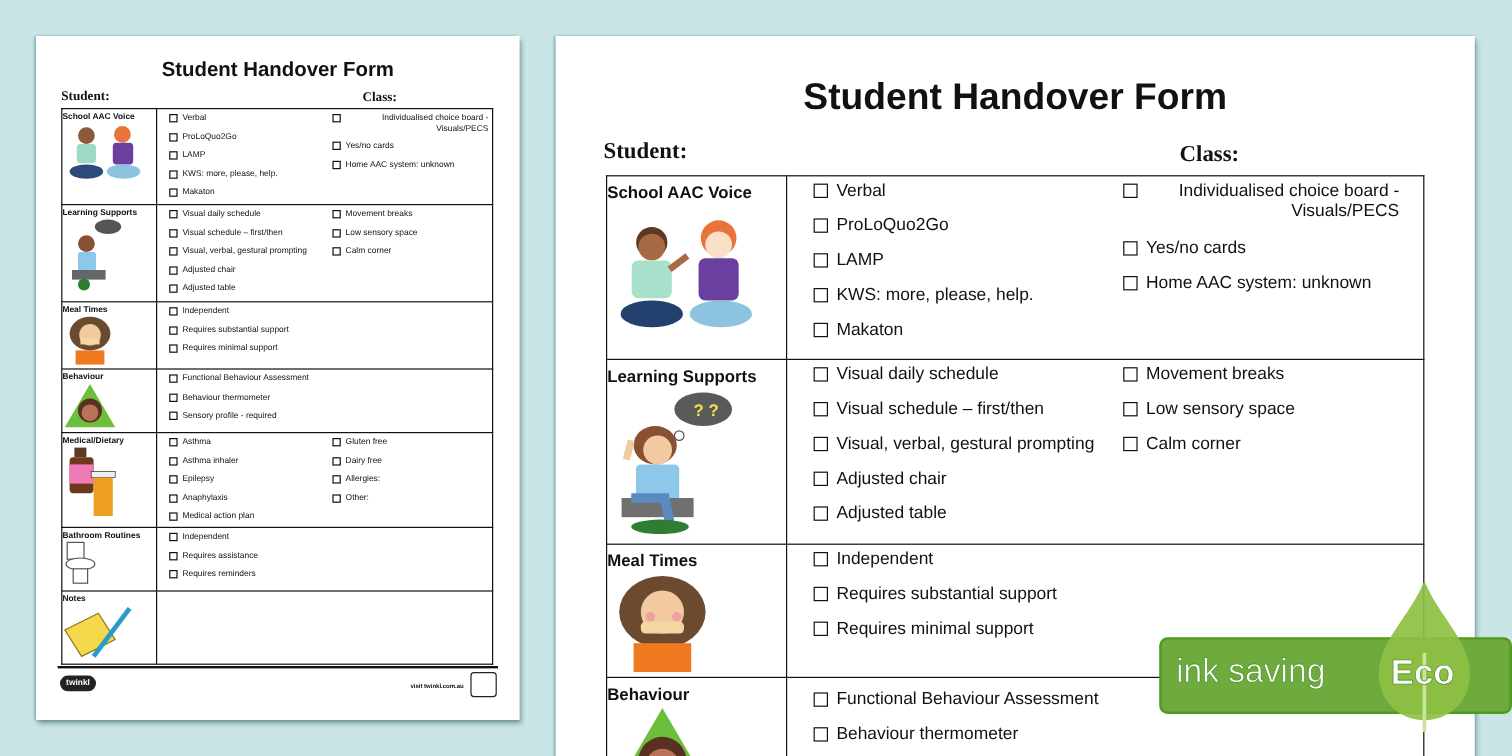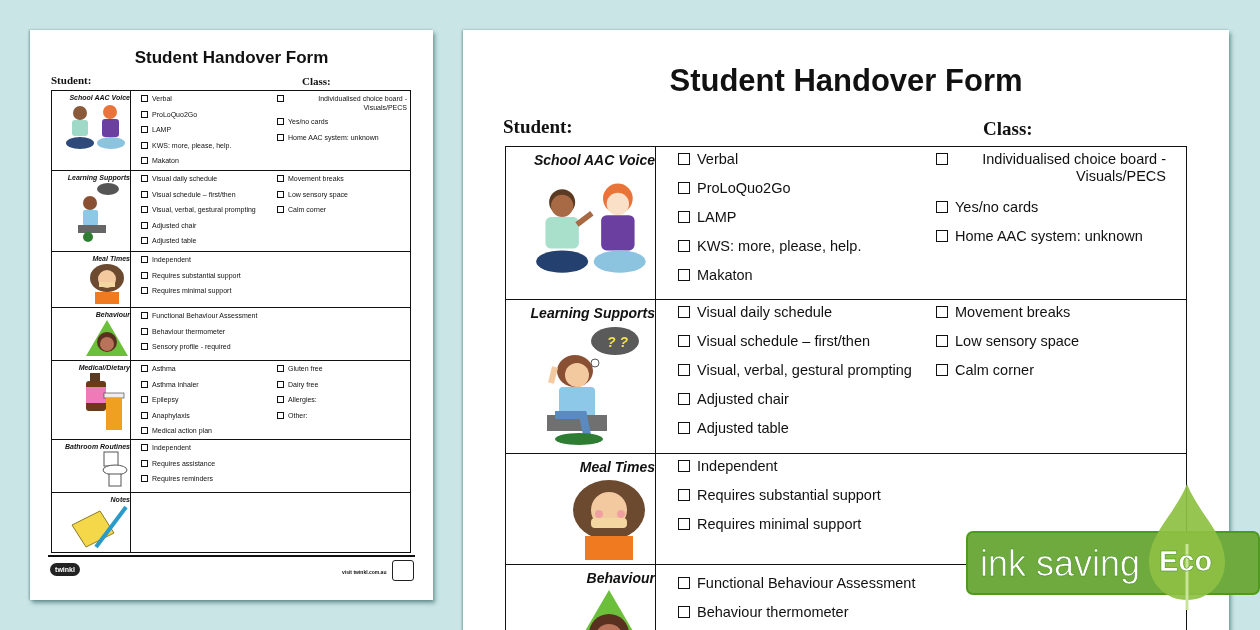--- a/index.html
+++ b/index.html
@@ -4,21 +4,21 @@
 <style>
   html,body{margin:0;padding:0;}
   body{width:1260px;height:630px;overflow:hidden;background:#c9e5e6;position:relative;font-family:"Liberation Sans",sans-serif;color:#111;}
   .page{position:absolute;background:#fff;box-shadow:2px 3px 4px rgba(40,90,90,.55),-1px 0 2px rgba(40,90,90,.4);}
   #small{left:30px;top:30px;width:403px;height:570px;}
   #big{left:463px;top:30px;width:766px;height:640px;}
   .title{position:absolute;font-weight:bold;text-align:center;left:0;right:0;}
   .lbl{position:absolute;font-weight:bold;font-family:Liberation Serif, serif;}
   table.form{position:absolute;border-collapse:collapse;table-layout:fixed;}
   table.form td{border:1.5px solid #111;vertical-align:top;padding:0;}
-  .cat{text-align:right;font-weight:bold;position:relative;font-style:italic;}
+  .cat{text-align:left;font-weight:bold;position:relative;}
   .opts{position:relative;}
   .col{position:absolute;top:0;}
   .opt{display:flex;align-items:flex-start;white-space:nowrap;text-align:right;}
   .box{display:inline-block;border:1.3px solid #111;box-sizing:border-box;flex:none;}
   
   #small .title{top:18px;font-size:17px;}
   #small .lbl{font-size:11px;}
   #small table.form{left:21px;top:60px;width:360px;}
   #small .cat{font-size:7px;padding-top:3px;}
   #small .opt{font-size:7px;height:15.5px;line-height:9px;}
@@ -30,21 +30,21 @@
   #big table.form{left:42px;top:116px;width:682px;}
   #big .cat{font-size:14px;padding-top:5px;}
   #big .opt{font-size:14.5px;height:29px;line-height:17px;}
   #big .box{width:12px;height:12px;margin-right:7px;margin-top:2px;}
   #big .col{top:4px;}
   .footer-rule{position:absolute;left:18px;right:18px;height:2px;background:#111;}
   .twinkl{position:absolute;background:#222;color:#fff;font-weight:bold;border-radius:9px;text-align:center;}
   .visit{position:absolute;font-size:5px;font-weight:bold;}
   .badge{position:absolute;border:1.5px solid #222;border-radius:3px;background:#fff;}
   .eco{position:absolute;left:966px;top:531px;width:294px;height:64px;background:#6eaa3e;border:2px solid #4e9a1e;border-radius:7px;box-sizing:border-box;}
-  .eco-text{position:absolute;left:12px;top:10px;color:#fff;font-size:36px;-webkit-text-stroke:0.5px #3f8a18;}
+  .eco-text{position:absolute;left:12px;top:10px;color:#fff;font-size:28px;-webkit-text-stroke:0.5px #3f8a18;}
   .eco-drop{position:absolute;left:1147px;top:484px;width:80px;height:126px;}
   .eco-word{position:absolute;left:1159px;top:545px;color:#fff;font-weight:bold;font-size:29px;-webkit-text-stroke:0.5px #3f8a18;}
 </style>
 </head>
 <body>
 
 <div class="page" id="small">
   <div class="title">Student Handover Form</div>
   <div class="lbl" style="left:21px;top:44px;">Student:</div>
   <div class="lbl" style="left:272px;top:45px;">Class:</div>

